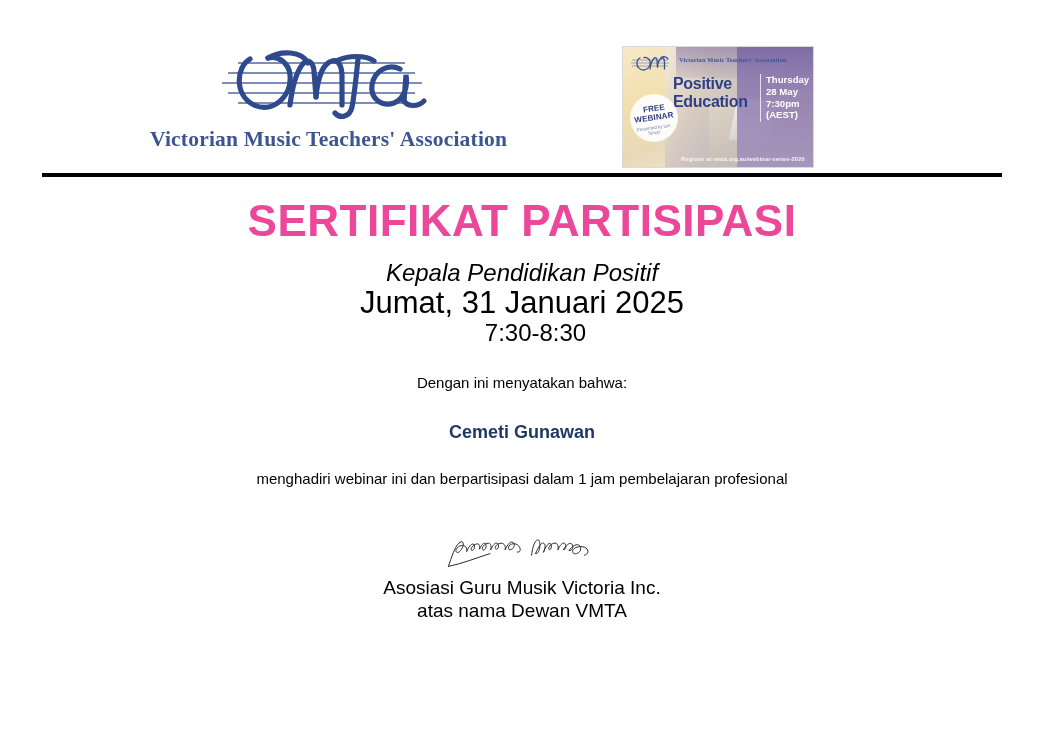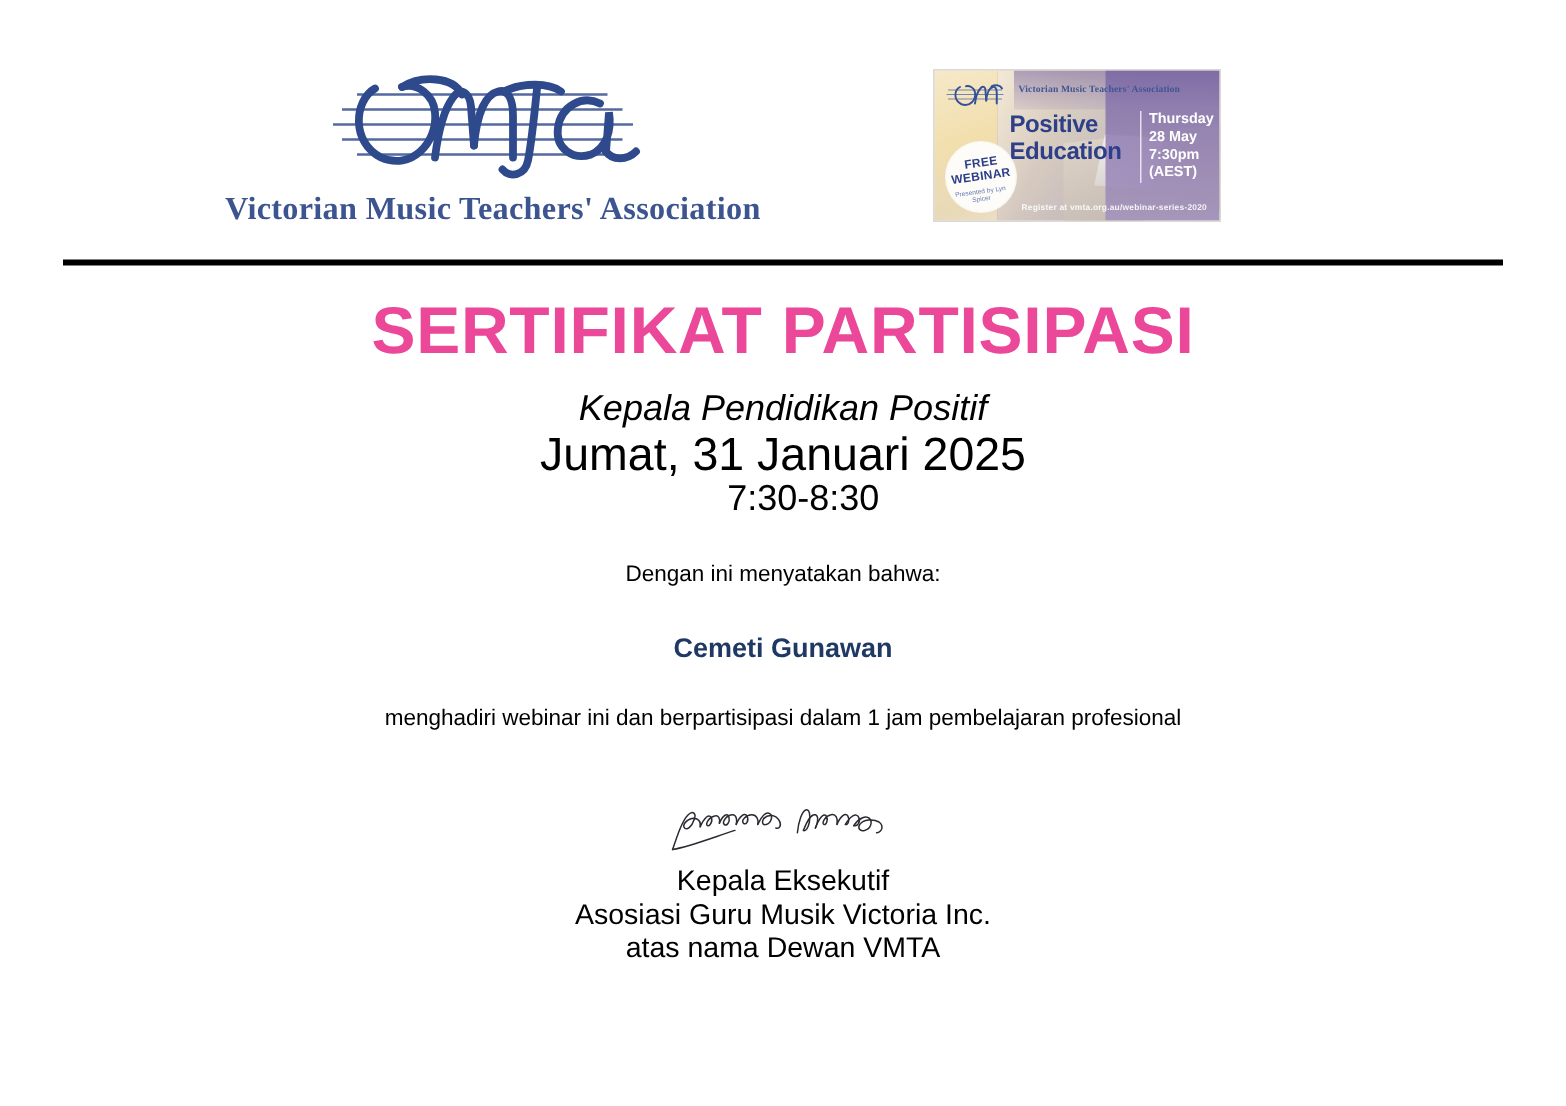--- a/index.html
+++ b/index.html
@@ -53,21 +53,21 @@
     color: #3c5490;
     white-space: nowrap;
   }
 
   
   .banner {
     position: absolute;
     left: 622px;
     top: 46px;
     width: 192px;
-    height: 102px;
+    height: 122px;
     border: 1px solid #d9d9d9;
     box-sizing: border-box;
     overflow: hidden;
     background: #efe6d6;
   }
   .banner-bg {
     position: absolute;
     inset: 0;
   }
   .banner-left-wash {
@@ -396,20 +396,19 @@
           <path d="M117 28 C 120 20, 124 14, 127 15 C 130 16, 129 22, 127 26"></path>
           <path d="M127 26 C 130 18, 134 13, 136 16 C 138 19, 136 24, 134 23 C 132 22, 135 16, 140 15 C 144 14, 146 18, 145 23"></path>
           <path d="M145 23 C 148 16, 152 13, 154 16 C 156 19, 154 24, 152 23"></path>
           <path d="M152 23 C 156 16, 161 13, 163 17 C 165 21, 162 25, 159 24"></path>
           <path d="M159 24 C 163 18, 169 15, 172 18 C 175 21, 173 27, 168 28 C 164 29, 162 26, 164 23 C 167 19, 175 18, 180 21 C 184 24, 183 29, 178 30"></path>
           <path d="M8 44 C 24 41, 44 33, 60 28"></path>
         </g>
       </svg>
 
       <div class="sign-lines">
-        <div>Kepala Eksekutif</div>
         <div>Asosiasi Guru Musik Victoria Inc.</div>
         <div>atas nama Dewan VMTA</div>
       </div>
     </div>
 
   </div>
 </div>
 
 </body></html>

